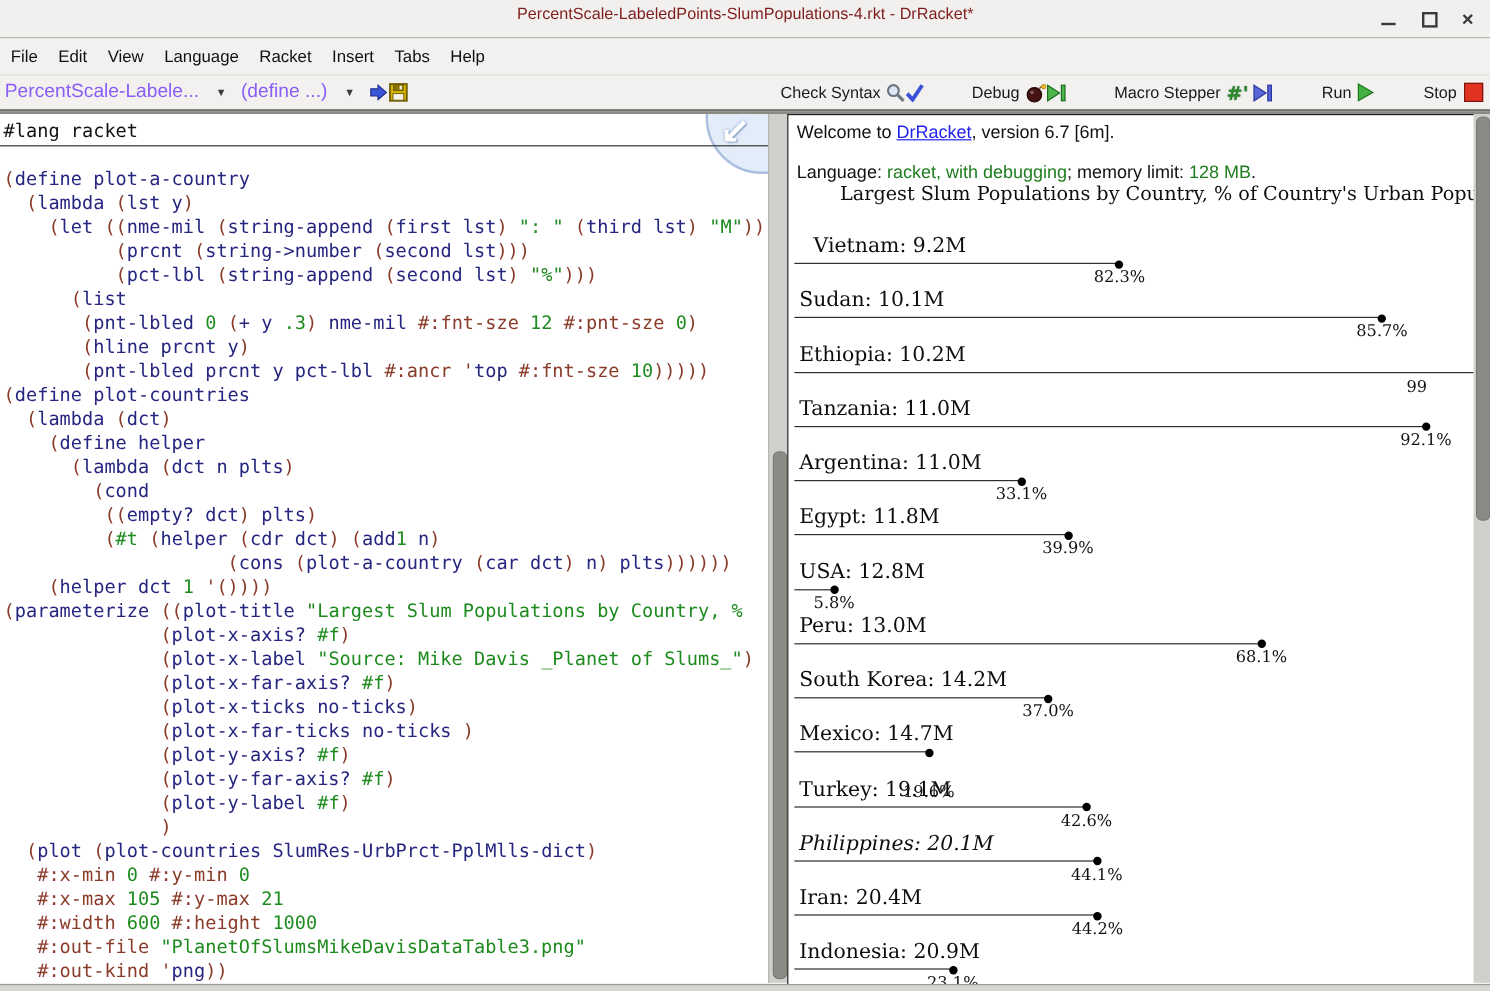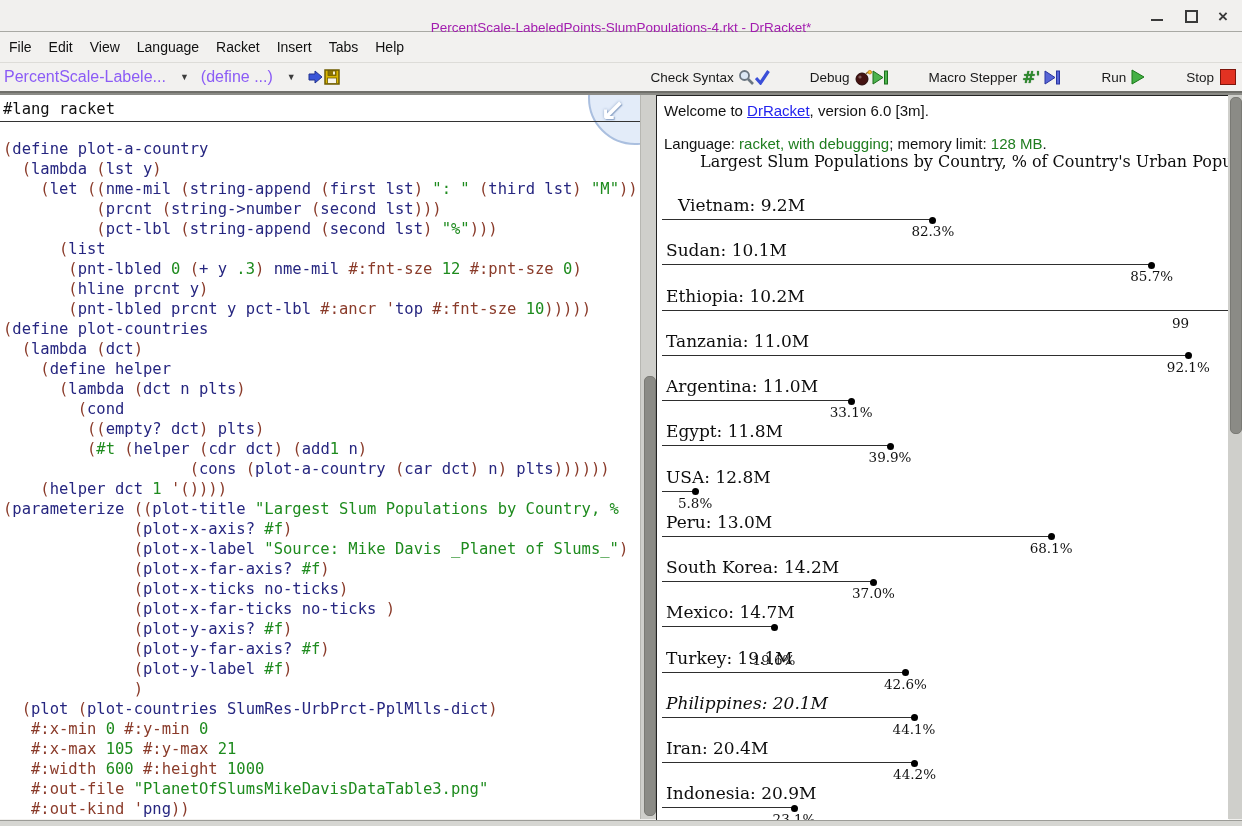--- a/index.html
+++ b/index.html
@@ -1,20 +1,20 @@
 <!DOCTYPE html>
 <html><head>
 <meta charset="utf-8">
 <style>
   html,body{margin:0;padding:0;background:#555;}
   #window{position:relative;width:1242px;height:826px;background:#f2f1ef;overflow:hidden;
           font-family:"Liberation Sans",sans-serif;-webkit-font-smoothing:antialiased;}
   
   #titlebar{position:absolute;left:0;top:0;width:1242px;height:31px;background:#f1f0ee;border-bottom:1px solid #a9a9a4;}
-  #window-title{position:absolute;left:0;right:0;top:20px;text-align:center;font-size:13.5px;color:#a21caf;}
+  #window-title{position:absolute;left:0;right:0;top:4px;text-align:center;font-size:13.5px;color:#7f1d1d;}
   .winctl{position:absolute;top:6px;width:22px;height:20px;display:flex;align-items:center;justify-content:center;cursor:default;}
   #btn-min{right:74px;} #btn-max{right:40px;} #btn-close{right:8px;}
   .min-glyph{display:block;width:12px;height:2px;background:#3a3a3a;margin-top:8px;}
   .max-glyph{display:block;width:9px;height:9px;border:2px solid #3a3a3a;}
   .close-glyph{font-size:17px;font-weight:bold;color:#3a3a3a;line-height:1;}
   
   #menubar{position:absolute;left:0;top:32px;width:1242px;height:30px;background:#f2f1ef;display:flex;align-items:center;border-bottom:1px solid #dddcd8;}
   .menu-item{font-size:14px;color:#111;padding:5px 8px;margin-left:1px;}
   
   #toolbar{position:absolute;left:0;top:63px;width:1242px;height:28px;background:#f2f1ef;display:flex;align-items:center;}
@@ -168,21 +168,21 @@
     <div id="corner-circle"></div>
     <div id="corner-arrow">↙</div>
     <div id="lang-underline"></div>
     <div id="code"><div class="cl"><span class="t">#lang racket</span></div><div class="cl"></div><div class="cl"><span class="p">(</span><span class="i">define plot-a-country</span></div><div class="cl"><span class="t">  </span><span class="p">(</span><span class="i">lambda </span><span class="p">(</span><span class="i">lst y</span><span class="p">)</span></div><div class="cl"><span class="t">    </span><span class="p">(</span><span class="i">let </span><span class="p">((</span><span class="i">nme-mil </span><span class="p">(</span><span class="i">string-append </span><span class="p">(</span><span class="i">first lst</span><span class="p">)</span><span class="s"> ": " </span><span class="p">(</span><span class="i">third lst</span><span class="p">)</span><span class="s"> "M"</span><span class="p">))</span></div><div class="cl"><span class="t">          </span><span class="p">(</span><span class="i">prcnt </span><span class="p">(</span><span class="i">string-&gt;number </span><span class="p">(</span><span class="i">second lst</span><span class="p">)))</span></div><div class="cl"><span class="t">          </span><span class="p">(</span><span class="i">pct-lbl </span><span class="p">(</span><span class="i">string-append </span><span class="p">(</span><span class="i">second lst</span><span class="p">)</span><span class="s"> "%"</span><span class="p">)))</span></div><div class="cl"><span class="t">      </span><span class="p">(</span><span class="i">list</span></div><div class="cl"><span class="t">       </span><span class="p">(</span><span class="i">pnt-lbled </span><span class="c">0</span><span class="t"> </span><span class="p">(</span><span class="i">+ y </span><span class="c">.3</span><span class="p">)</span><span class="i"> nme-mil </span><span class="k">#:fnt-sze </span><span class="c">12</span><span class="k"> #:pnt-sze </span><span class="c">0</span><span class="p">)</span></div><div class="cl"><span class="t">       </span><span class="p">(</span><span class="i">hline prcnt y</span><span class="p">)</span></div><div class="cl"><span class="t">       </span><span class="p">(</span><span class="i">pnt-lbled prcnt y pct-lbl </span><span class="k">#:ancr </span><span class="p">'</span><span class="i">top </span><span class="k">#:fnt-sze </span><span class="c">10</span><span class="p">)))))</span></div><div class="cl"><span class="p">(</span><span class="i">define plot-countries</span></div><div class="cl"><span class="t">  </span><span class="p">(</span><span class="i">lambda </span><span class="p">(</span><span class="i">dct</span><span class="p">)</span></div><div class="cl"><span class="t">    </span><span class="p">(</span><span class="i">define helper</span></div><div class="cl"><span class="t">      </span><span class="p">(</span><span class="i">lambda </span><span class="p">(</span><span class="i">dct n plts</span><span class="p">)</span></div><div class="cl"><span class="t">        </span><span class="p">(</span><span class="i">cond</span></div><div class="cl"><span class="t">         </span><span class="p">((</span><span class="i">empty? dct</span><span class="p">)</span><span class="i"> plts</span><span class="p">)</span></div><div class="cl"><span class="t">         </span><span class="p">(</span><span class="c">#t</span><span class="t"> </span><span class="p">(</span><span class="i">helper </span><span class="p">(</span><span class="i">cdr dct</span><span class="p">)</span><span class="t"> </span><span class="p">(</span><span class="i">add</span><span class="c">1</span><span class="i"> n</span><span class="p">)</span></div><div class="cl"><span class="t">                    </span><span class="p">(</span><span class="i">cons </span><span class="p">(</span><span class="i">plot-a-country </span><span class="p">(</span><span class="i">car dct</span><span class="p">)</span><span class="i"> n</span><span class="p">)</span><span class="i"> plts</span><span class="p">))))))</span></div><div class="cl"><span class="t">    </span><span class="p">(</span><span class="i">helper dct </span><span class="c">1</span><span class="t"> </span><span class="p">'())))</span></div><div class="cl"><span class="p">(</span><span class="i">parameterize </span><span class="p">((</span><span class="i">plot-title </span><span class="s">"Largest Slum Populations by Country, %</span></div><div class="cl"><span class="t">              </span><span class="p">(</span><span class="i">plot-x-axis? </span><span class="c">#f</span><span class="p">)</span></div><div class="cl"><span class="t">              </span><span class="p">(</span><span class="i">plot-x-label </span><span class="s">"Source: Mike Davis _Planet of Slums_"</span><span class="p">)</span></div><div class="cl"><span class="t">              </span><span class="p">(</span><span class="i">plot-x-far-axis? </span><span class="c">#f</span><span class="p">)</span></div><div class="cl"><span class="t">              </span><span class="p">(</span><span class="i">plot-x-ticks no-ticks</span><span class="p">)</span></div><div class="cl"><span class="t">              </span><span class="p">(</span><span class="i">plot-x-far-ticks no-ticks </span><span class="p">)</span></div><div class="cl"><span class="t">              </span><span class="p">(</span><span class="i">plot-y-axis? </span><span class="c">#f</span><span class="p">)</span></div><div class="cl"><span class="t">              </span><span class="p">(</span><span class="i">plot-y-far-axis? </span><span class="c">#f</span><span class="p">)</span></div><div class="cl"><span class="t">              </span><span class="p">(</span><span class="i">plot-y-label </span><span class="c">#f</span><span class="p">)</span></div><div class="cl"><span class="t">              </span><span class="p">)</span></div><div class="cl"><span class="t">  </span><span class="p">(</span><span class="i">plot </span><span class="p">(</span><span class="i">plot-countries SlumRes-UrbPrct-PplMlls-dict</span><span class="p">)</span></div><div class="cl"><span class="t">   </span><span class="k">#:x-min </span><span class="c">0</span><span class="k"> #:y-min </span><span class="c">0</span></div><div class="cl"><span class="t">   </span><span class="k">#:x-max </span><span class="c">105</span><span class="k"> #:y-max </span><span class="c">21</span></div><div class="cl"><span class="t">   </span><span class="k">#:width </span><span class="c">600</span><span class="k"> #:height </span><span class="c">1000</span></div><div class="cl"><span class="t">   </span><span class="k">#:out-file </span><span class="s">"PlanetOfSlumsMikeDavisDataTable3.png"</span></div><div class="cl"><span class="t">   </span><span class="k">#:out-kind </span><span class="p">'</span><span class="i">png</span><span class="p">))</span></div></div>
   </div>
   <div class="vscroll" id="editor-scroll">
     <div class="thumb" id="editor-thumb"></div>
   </div>
 
   <div id="interactions">
-    <div class="console-line" id="welcome-line"><span>Welcome to </span><a class="drlink">DrRacket</a><span>, version 6.0 [3m].</span></div>
+    <div class="console-line" id="welcome-line"><span>Welcome to </span><a class="drlink">DrRacket</a><span>, version 6.7 [6m].</span></div>
     <div class="console-line" id="language-line"><span>Language: </span><span class="green">racket, with debugging</span><span>; memory limit: </span><span class="green">128 MB</span><span>.</span></div>
     <div id="plot-title">Largest Slum Populations by Country, % of Country's Urban Population</div>
     <div id="plot-rows">
         <div class="country-label" style="left: 21px; top: 99px;">Vietnam: 9.2M</div>
         <div class="hline" style="left: 5px; top: 123px; width: 270.857px;"></div>
         <div class="dot" style="left: 272.357px; top: 120.5px;"></div>
         <div class="pct-label" style="left: 243.857px; top: 127px;">82.3%</div>
         <div class="country-label" style="left: 9px; top: 144.25px;">Sudan: 10.1M</div>
         <div class="hline" style="left: 5px; top: 168.25px; width: 489.714px;"></div>
         <div class="dot" style="left: 491.214px; top: 165.75px;"></div>

